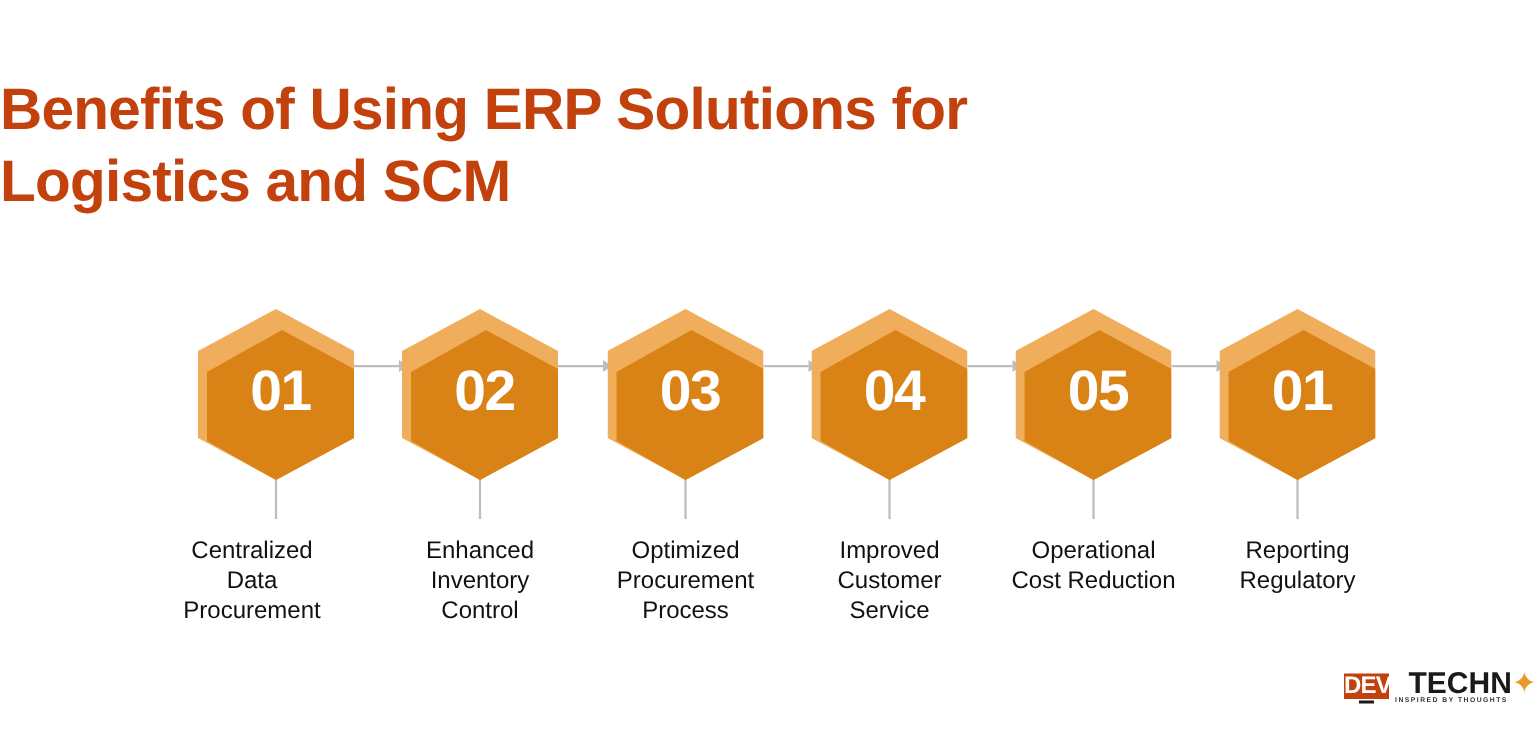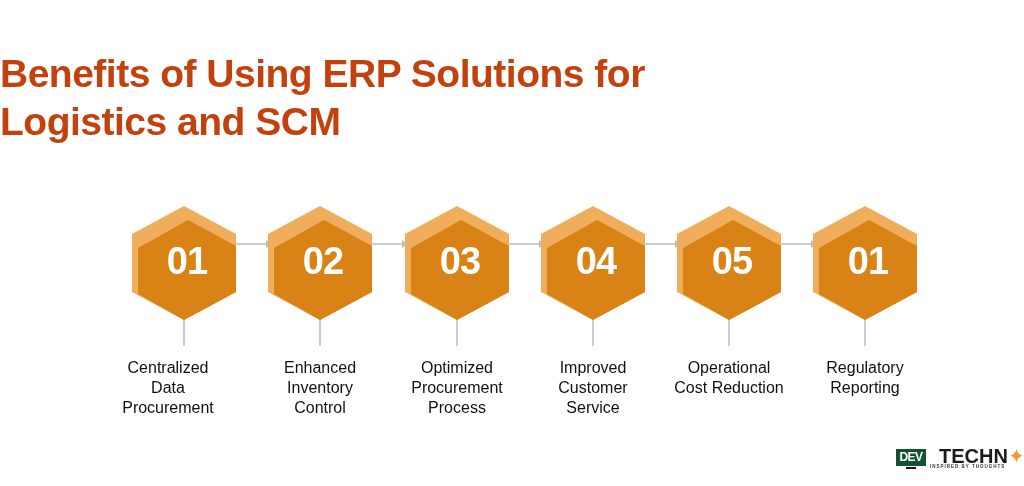--- a/index.html
+++ b/index.html
@@ -19,22 +19,22 @@
     position: absolute; left: 6px; top: 30px; width: 98px; text-align: center;
     font-weight: bold; font-size: 38px; line-height: 50px; color: #ffffff; letter-spacing: -1px;
   }
   .label {
     position: absolute; top: 358px; width: 136px; text-align: center;
     font-size: 16px; line-height: 20px; color: #111111;
   }
   .label span { display: block; }
   .logo { position: absolute; left: 896px; top: 449px; width: 118px; height: 24px; }
   .logo-box {
-    position: absolute; left: 0; top: 0; width: 30px; height: 17px; background: #14532d; color: #fff;
-    font-size: 12px; font-weight: bold; line-height: 17px; text-align: center; letter-spacing: -0.5px;
+    position: absolute; left: 0; top: 0; width: 30px; height: 17px; background: #c2410c; color: #fff;
+    font-size: 16px; font-weight: bold; line-height: 17px; text-align: center; letter-spacing: -0.5px;
   }
   .logo-stand { position: absolute; left: 10px; top: 18px; width: 10px; height: 2px; background: #1a1a1a; }
   .logo-name {
     position: absolute; left: 43px; top: -1px; font-size: 20px; font-weight: bold; color: #1a1a1a; letter-spacing: 0px;
     line-height: 16px;
   }
   .logo-dot { color: #e89a2a; }
   .logo-tag {
     position: absolute; left: 34px; top: 15px; font-size: 4.5px; font-weight: bold; letter-spacing: 1px; color: #333;
     white-space: nowrap;
@@ -139,22 +139,22 @@
   <div class="label" style="left:525px">
     <span>Improved</span>
     <span>Customer</span>
     <span>Service</span>
   </div>
   <div class="label" style="left:656px;width:146px">
     <span>Operational</span>
     <span>Cost Reduction</span>
   </div>
   <div class="label" style="left:797px">
+    <span>Reporting</span>
     <span>Regulatory</span>
-    <span>Reporting</span>
   </div>
 </div>
 
 <div class="logo">
   <div class="logo-box">DEV</div>
   <div class="logo-stand"></div>
   <div class="logo-name"><span>TECHN</span><span class="logo-dot">✦</span><span>SYS</span></div>
   <div class="logo-tag">INSPIRED BY THOUGHTS</div>
 </div>
 

